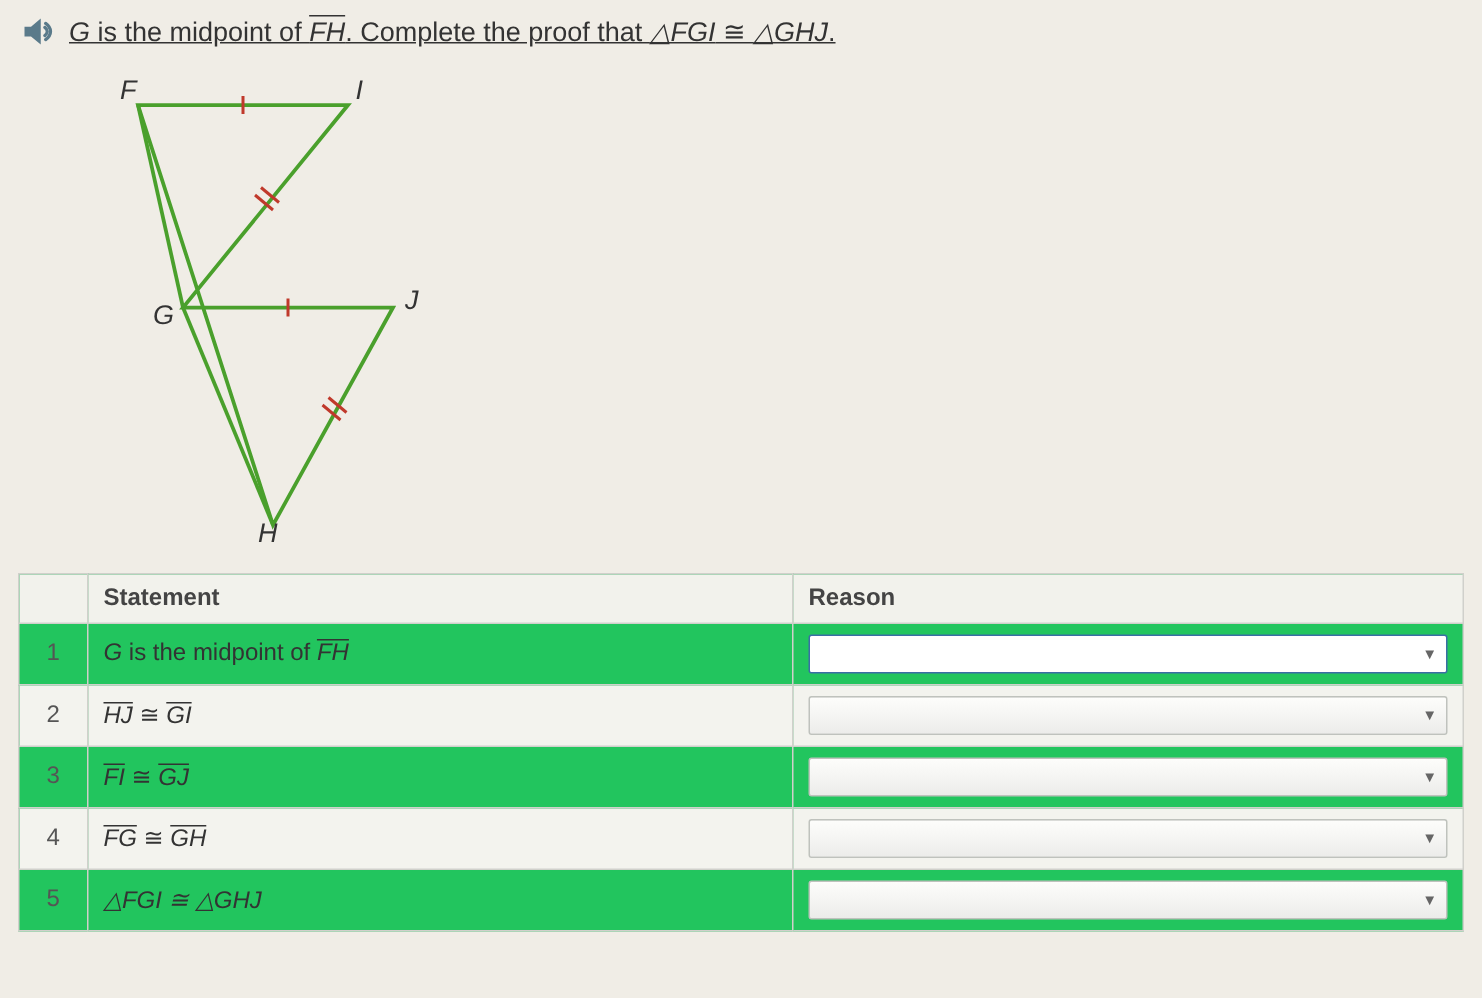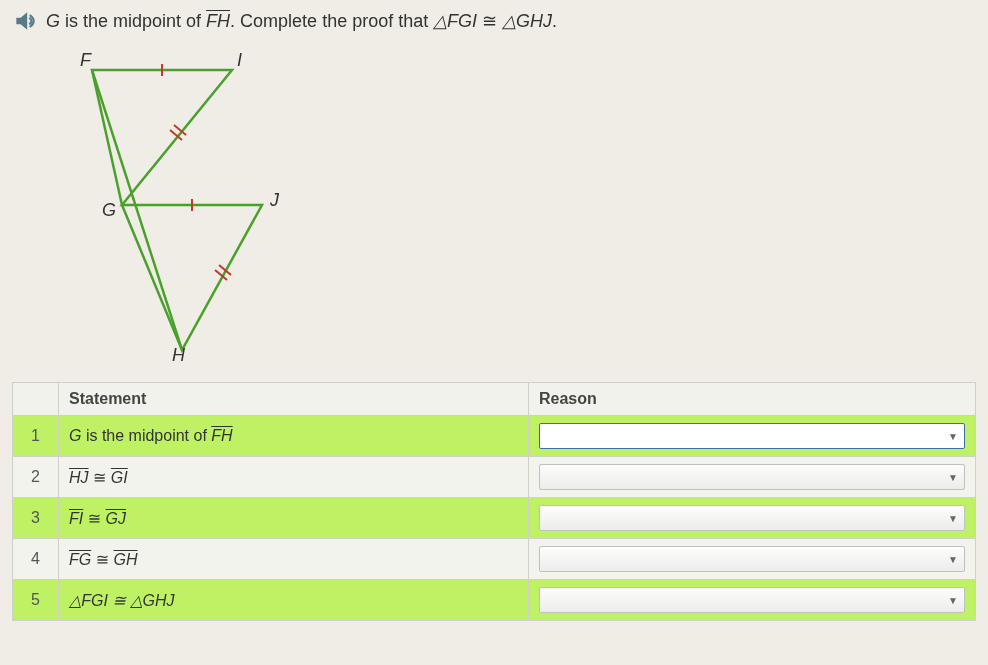--- a/index.html
+++ b/index.html
@@ -9,20 +9,21 @@
       width: 988px;
       height: 665px;
       padding: 8px 12px;
       color: #333;
     }
     .question-row {
       display: flex;
       align-items: center;
       gap: 8px;
       margin-bottom: 6px;
+      text-decoration: underline;
     }
     .sound-icon {
       width: 26px; height: 26px;
       color: #5a7a8a;
       flex-shrink: 0;
     }
     .question-text {
       font-size: 18px;
       color: #333;
     }
@@ -30,21 +31,21 @@
     .ital { font-style: italic; }
     .figure-wrap {
       margin: 6px 0 12px 50px;
       width: 260px; height: 330px;
       position: relative;
     }
     .proof-table {
       width: 100%;
       border-collapse: collapse;
       border: 1px solid #c5c5c0;
-      background: #bef264;
+      background: #22c55e;
       padding-left: 31px;
     }
     .proof-table th, .proof-table td {
       border: 1px solid #d0d0cb;
       padding: 7px 10px;
       text-align: left;
       vertical-align: middle;
       font-size: 16px;
     }
     .proof-table th {

